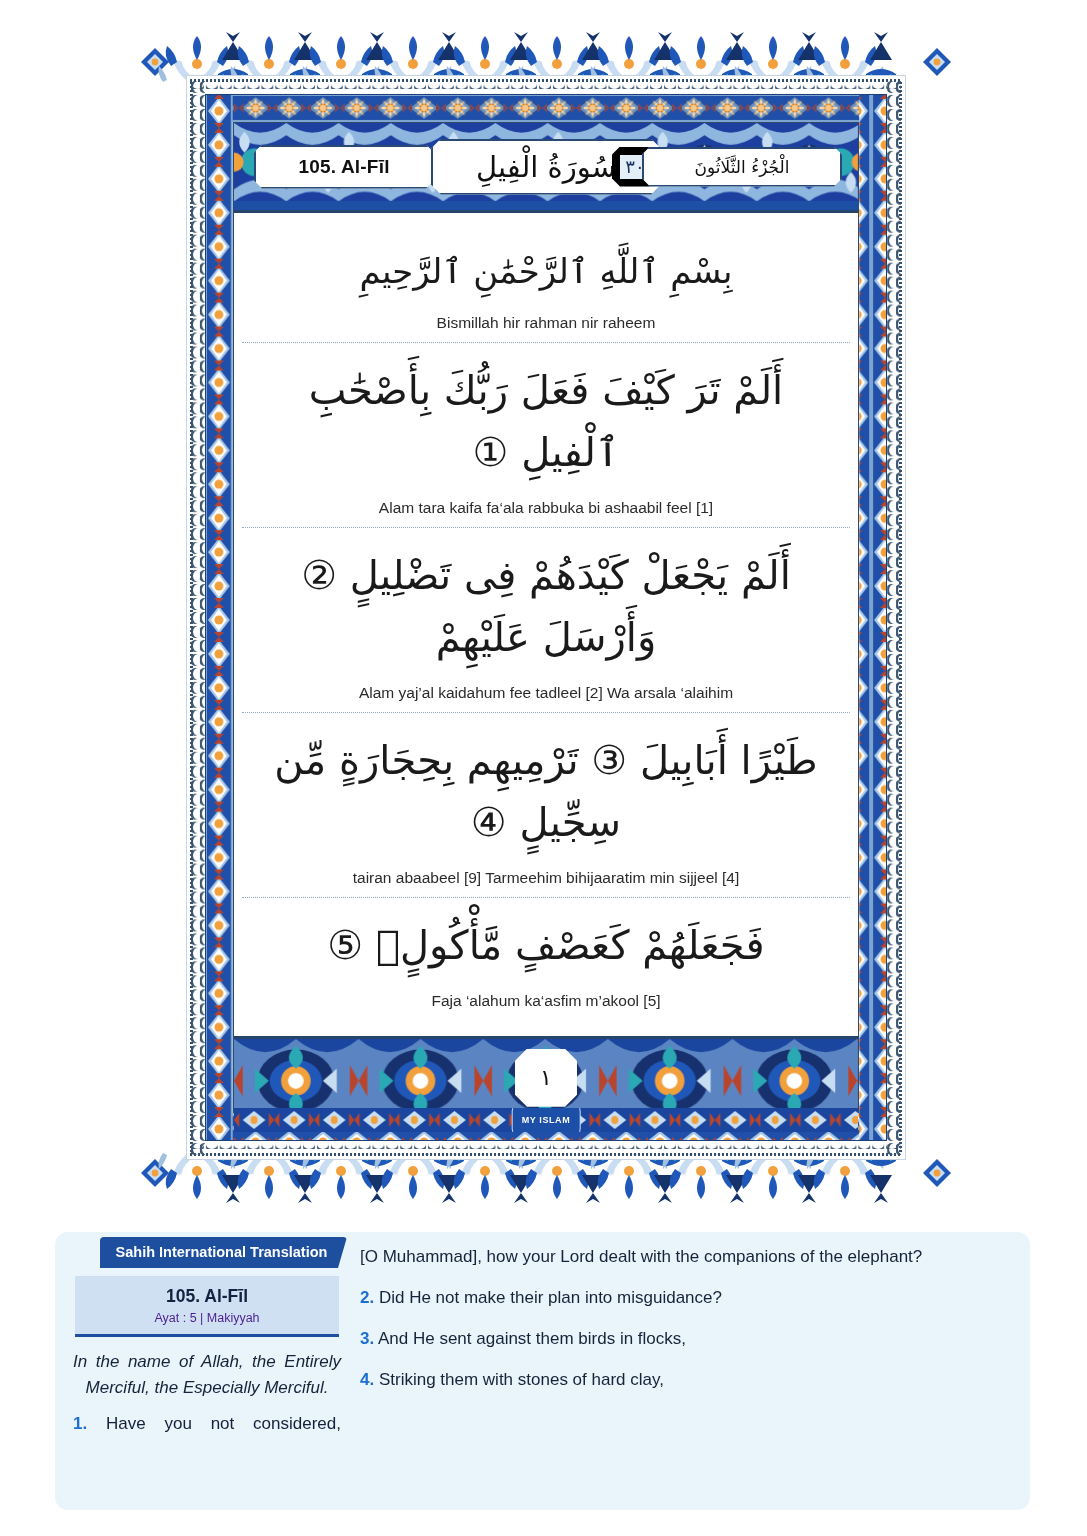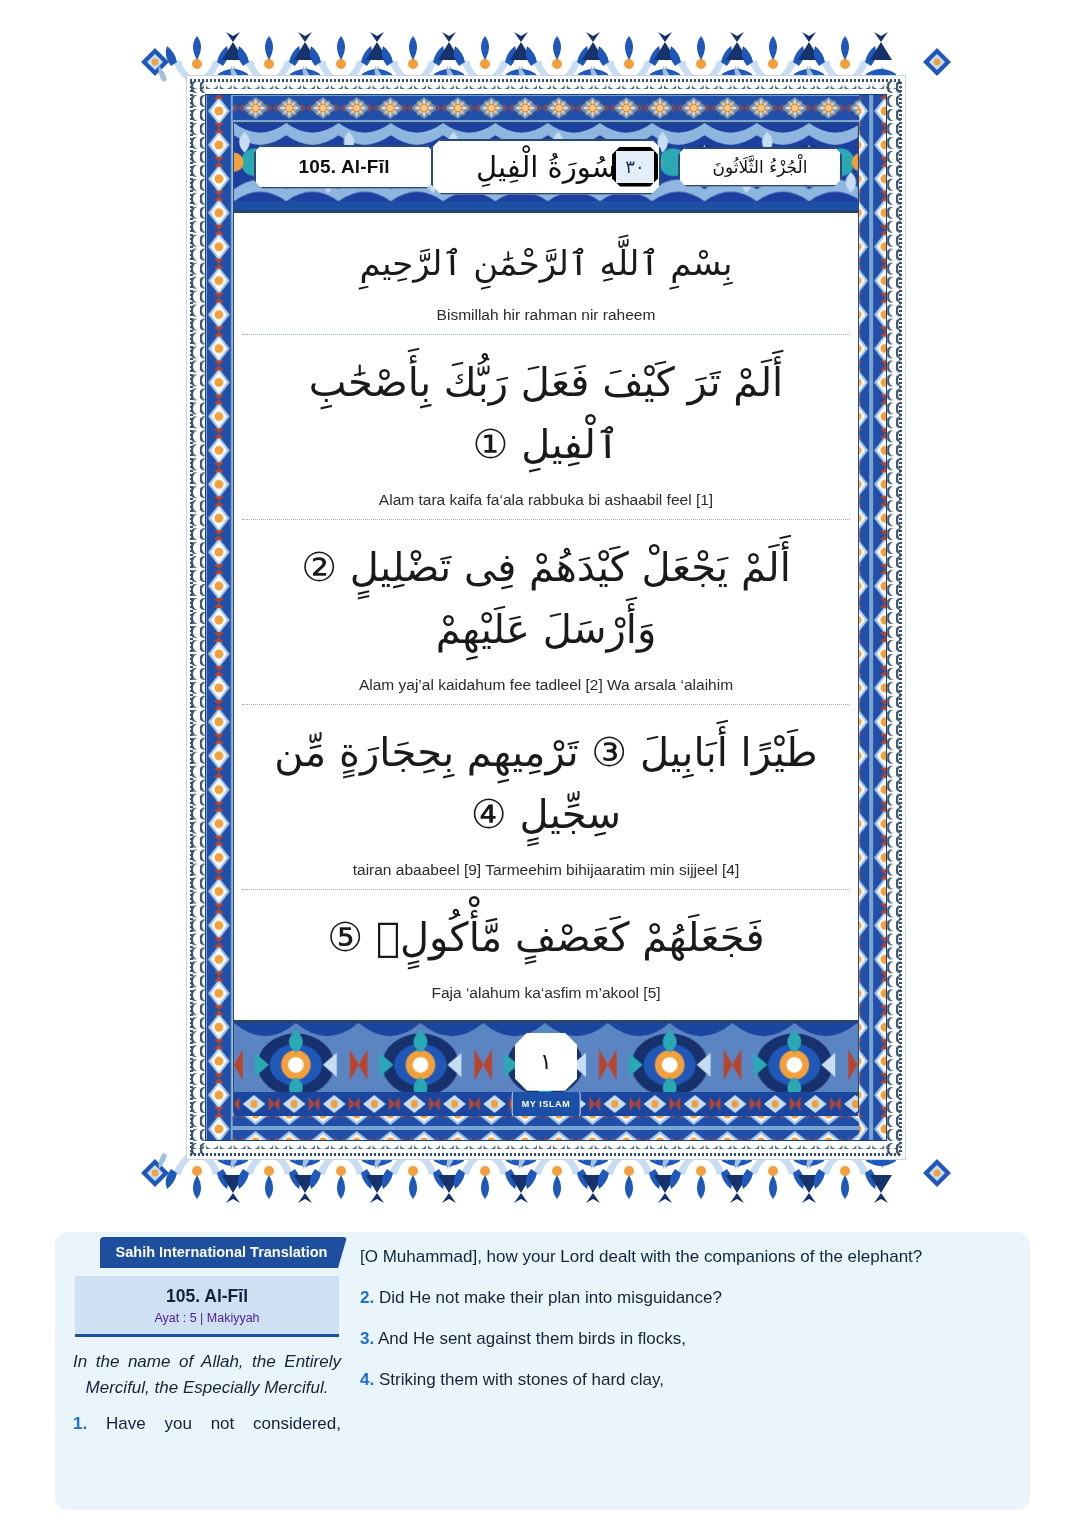--- a/index.html
+++ b/index.html
@@ -76,38 +76,38 @@
   .hb-cartouche {
     position:absolute; top:50%; transform:translateY(-50%);
     background:#ffffff;
     border:2px solid #2a4a76;
     display:flex; align-items:center; justify-content:center;
   }
   #surah-num-cartouche { left:20px;  width:180px; height:44px;
     clip-path: polygon(0 8px, 8px 0, calc(100% - 8px) 0, 100% 8px, 100% calc(100% - 8px), calc(100% - 8px) 100%, 8px 100%, 0 calc(100% - 8px)); }
   #surah-name-cartouche { left:50%; transform:translate(-50%,-50%); width:230px; height:56px;
     clip-path: polygon(0 10px, 10px 0, calc(100% - 10px) 0, 100% 10px, 100% calc(100% - 10px), calc(100% - 10px) 100%, 10px 100%, 0 calc(100% - 10px)); }
-  #juz-cartouche { right:16px; width:164px; height:40px;
+  #juz-cartouche { right:16px; width:200px; height:40px;
     clip-path: polygon(0 8px, 8px 0, calc(100% - 8px) 0, 100% 8px, 100% calc(100% - 8px), calc(100% - 8px) 100%, 8px 100%, 0 calc(100% - 8px)); }
   #juz-badge {
     position:absolute; right:200px; top:50%; transform:translateY(-50%);
-    width:46px; height:40px; background:#e3eef8; border:4px solid #000000;
+    width:46px; height:40px; background:#e3eef8; border:8px solid #000000;
     display:flex; align-items:center; justify-content:center;
     clip-path: polygon(0 8px, 8px 0, calc(100% - 8px) 0, 100% 8px, 100% calc(100% - 8px), calc(100% - 8px) 100%, 8px 100%, 0 calc(100% - 8px));
   }
   #surah-num-text { font-size:19px; font-weight:bold; color:#101010; letter-spacing:.2px; }
   .ar { font-family:"DejaVu Sans","Liberation Serif",serif; direction:rtl; color:#111; }
   #surah-name-ar { font-size:29px; }
   #juz-text-ar { font-size:17px; }
   #juz-num-ar { font-size:18px; color:#16335c; }
 
   
   #verses {
     flex:1 1 auto;
-    padding:8px 8px;
+    padding:16px 8px;
     display:flex; flex-direction:column;
     justify-content:flex-start;
   }
   .verse-block {
     border-bottom:1px dotted #9aa7b4;
     padding:16px 12px 10px;
   }
   .verse-block:last-child { border-bottom:none; }
   .verse-arabic {
     direction:rtl; text-align:center;

